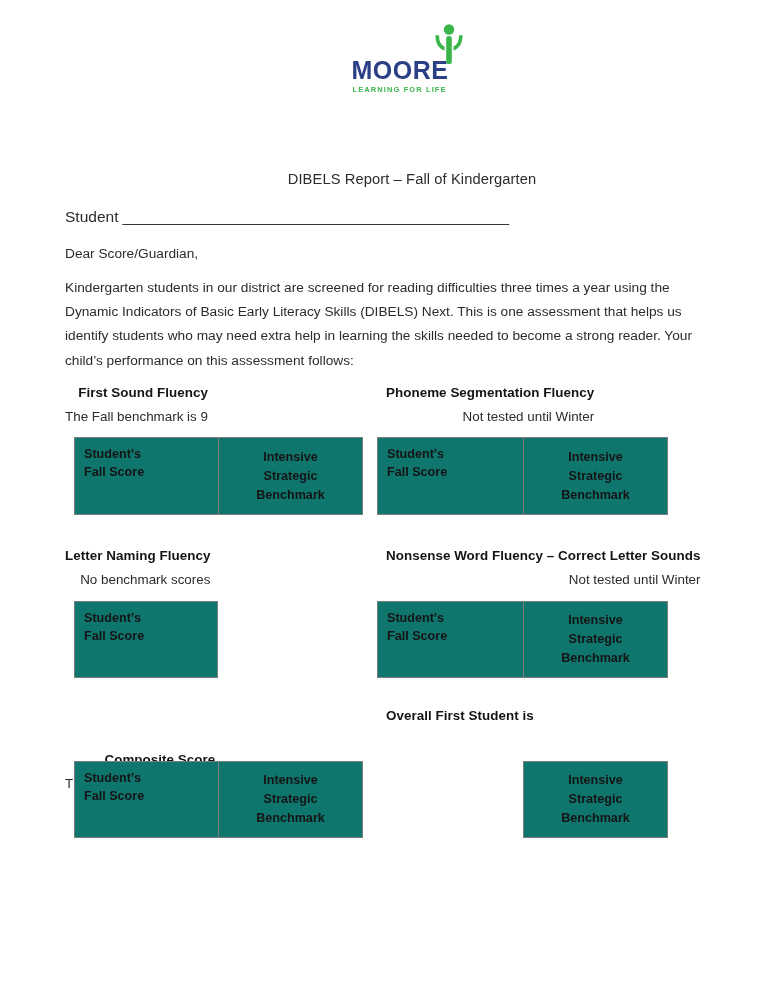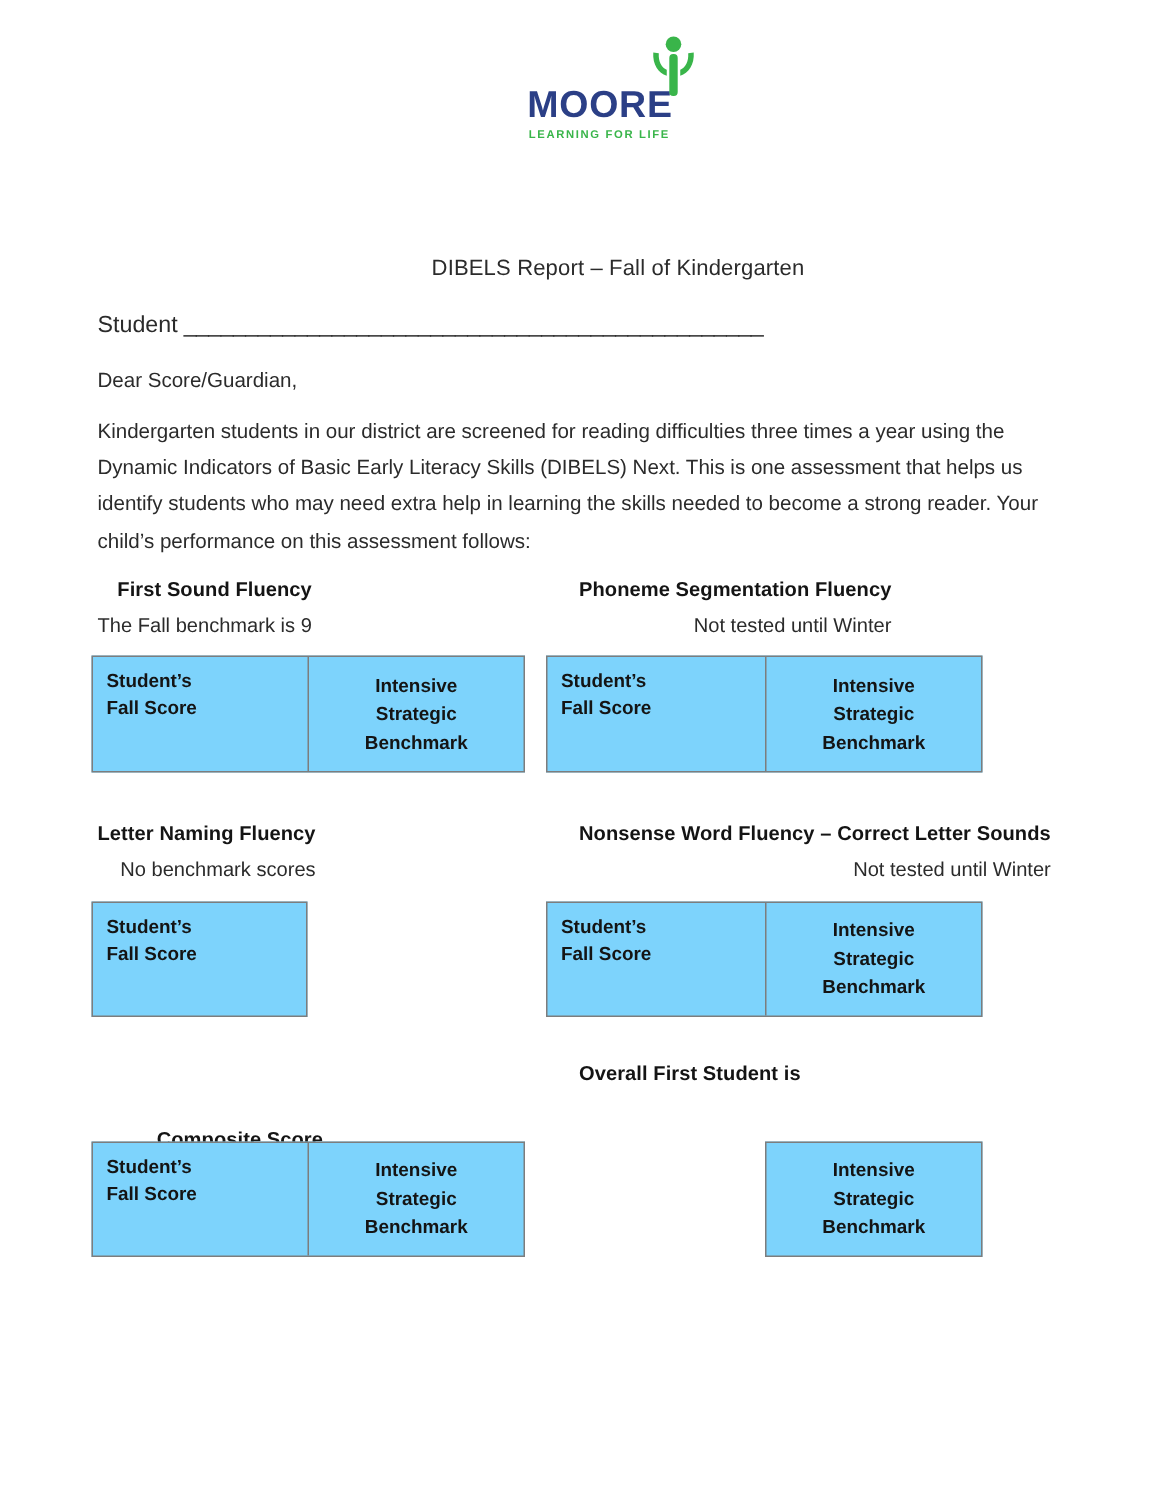--- a/index.html
+++ b/index.html
@@ -146,21 +146,22 @@
     margin-top: 9px;
     white-space: nowrap;
   }
 
   
   .score-box {
     position: absolute;
     display: flex;
     border: 1px solid #7d7d7d;
     box-sizing: border-box;
-    background: #7dd3fc;
+    background: #0f766e;
+    margin-left: 13px;
   }
   .cell {
     box-sizing: border-box;
     display: flex;
     padding: 7px 9px 7px 9px;
   }
   .cell-score {
     align-items: flex-start;
     justify-content: flex-start;
   }

